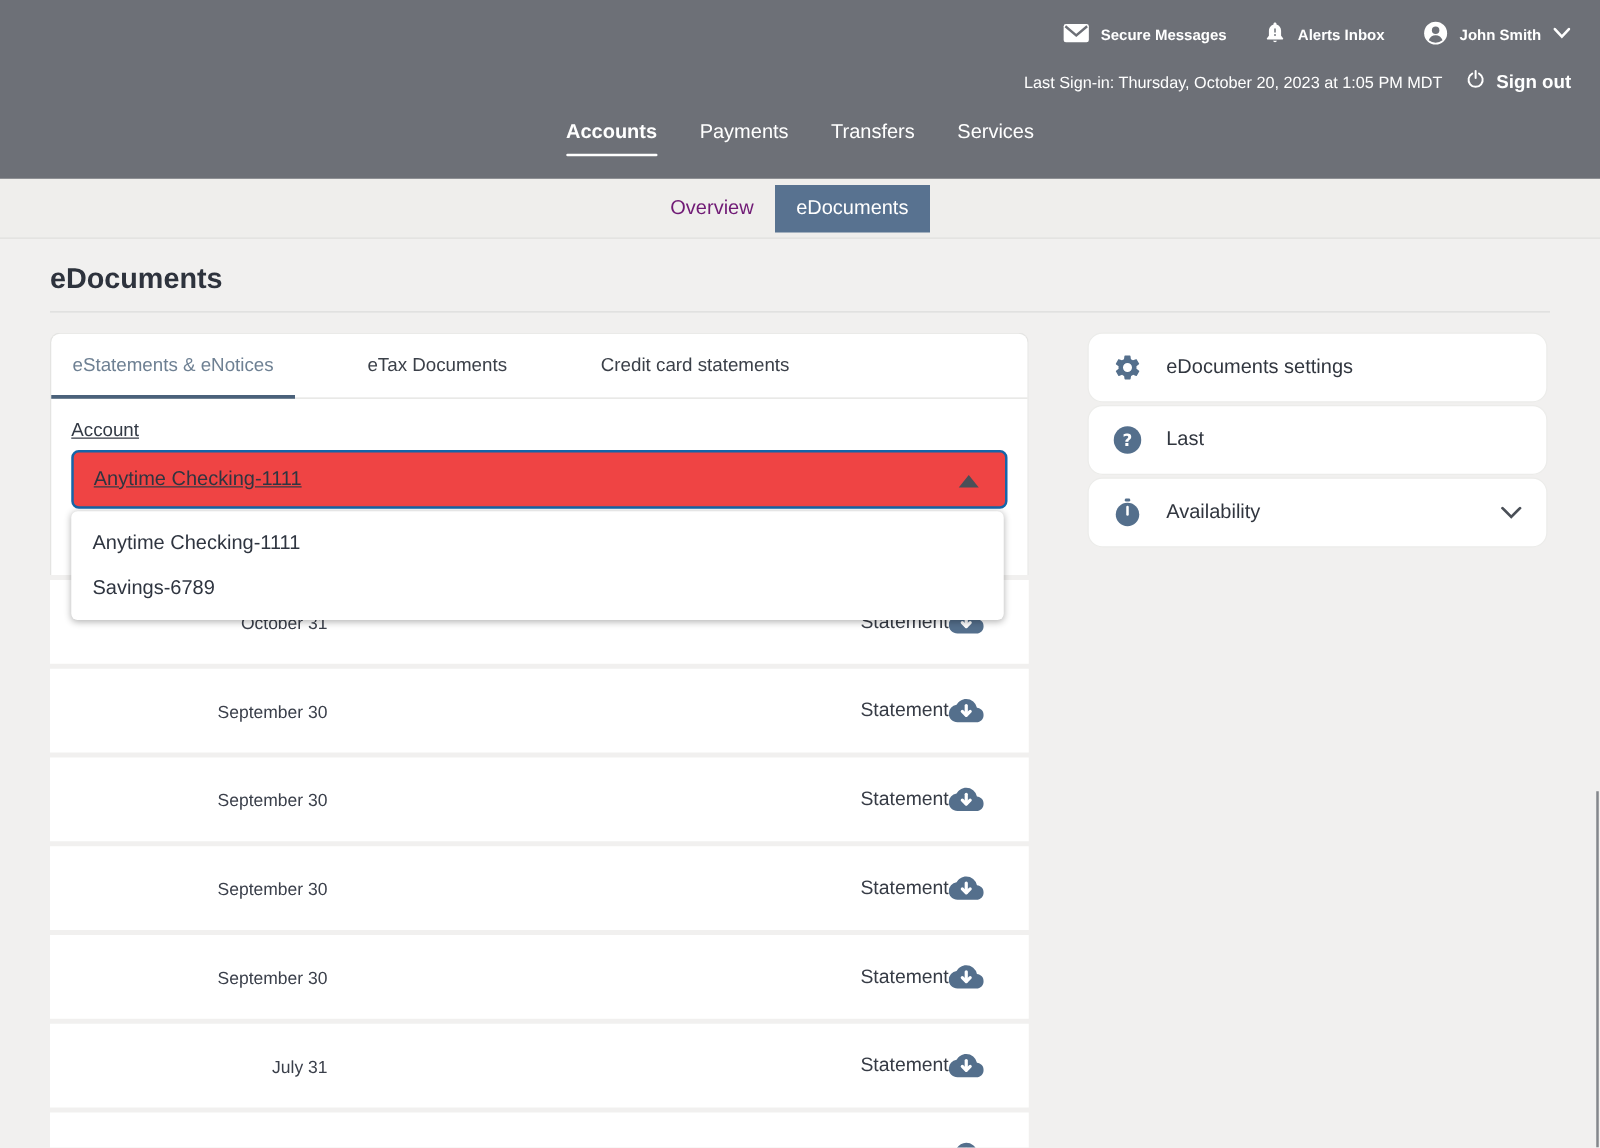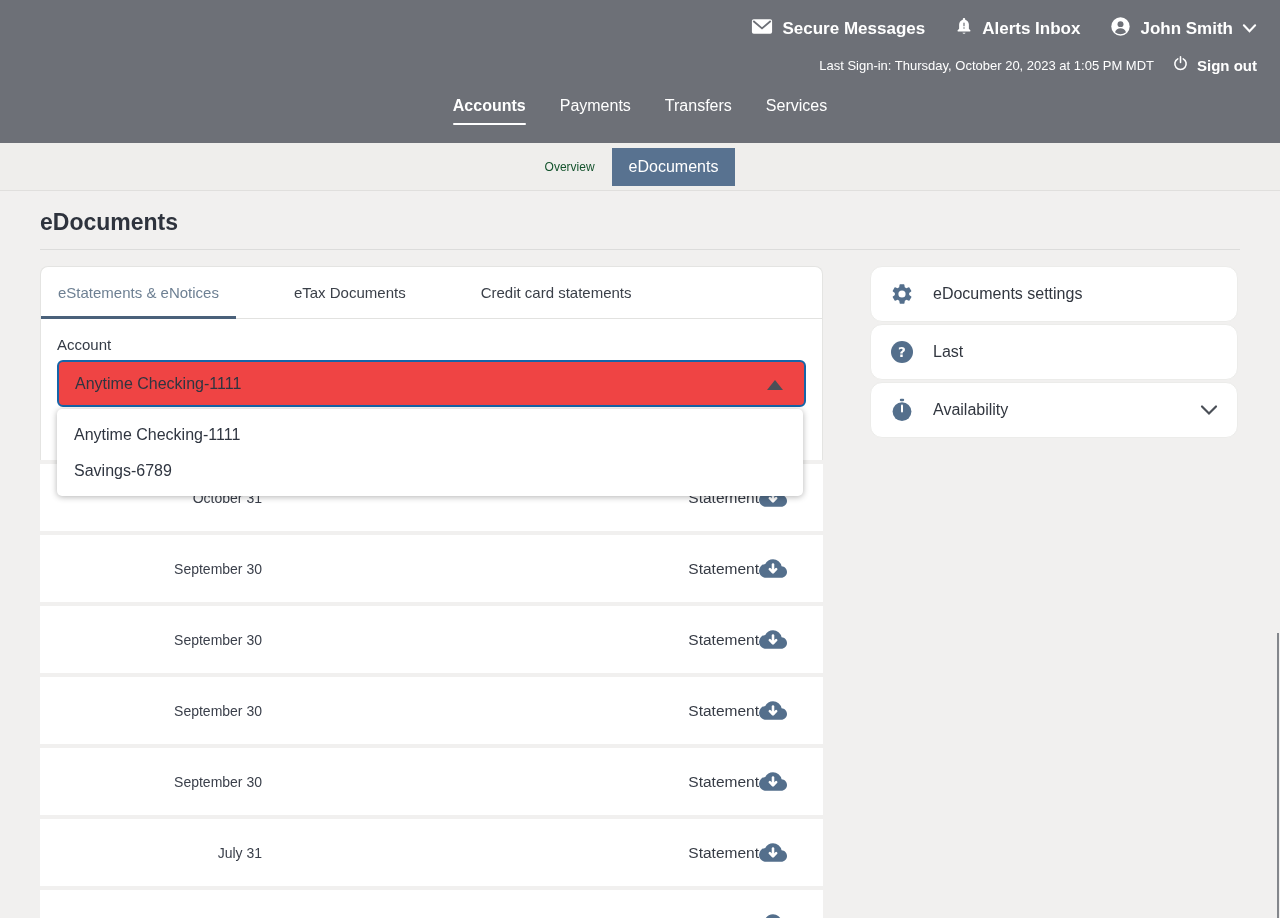--- a/index.html
+++ b/index.html
@@ -5,51 +5,51 @@
   * { box-sizing: border-box; }
   html,body { margin:0; padding:0; }
   body {
     width:1280px; height:918px; overflow:hidden; position:relative;
     background:#f1f0ef; color:#363b45;
     font-family:"Liberation Sans", sans-serif;
   }
 
   
   .topbar { height:143px; background:#6d7077; position:relative; color:#fff; }
-  .utility-row { position:absolute; top:16px; right:23px; display:flex; align-items:center; font-size:17px; font-weight:600; }
+  .utility-row { position:absolute; top:16px; right:23px; display:flex; align-items:center; font-size:12px; font-weight:600; }
   .util-item { display:flex; align-items:center; gap:9px; margin-left:30px; cursor:pointer; }
   .signin-row { position:absolute; top:55px; right:23px; display:flex; align-items:center; font-size:13px; font-weight:400; }
   .signout-btn { display:flex; align-items:center; gap:8px; margin-left:18px; font-size:15px; font-weight:600; cursor:pointer; }
   .main-nav { position:absolute; top:97px; left:0; width:100%; display:flex; justify-content:center; gap:34px; font-size:16px; }
   .nav-item { color:#fff; font-weight:500; cursor:pointer; text-align:center; }
   .nav-item .nav-underline { height:2px; background:transparent; margin-top:8px; border-radius:1px; }
   .nav-item.active { font-weight:700; }
   .nav-item.active .nav-underline { background:#fff; }
 
   
   .subnav { height:48px; background:#efeeec; border-bottom:1px solid #e0dfdd; display:flex; justify-content:center; align-items:center; }
-  .subnav-link { font-size:12px; color:#14532d; margin-right:17px; cursor:pointer; padding:8px 0; }
+  .subnav-link { font-size:16px; color:#701a75; margin-right:17px; cursor:pointer; padding:8px 0; }
   .subnav-chip { background:#587290; color:#fff; font-size:16px; padding:10px 17px; cursor:pointer; }
 
   
   .page-head { margin:0 40px; }
   .page-title { font-size:23px; font-weight:700; color:#2e333d; margin:18px 0 13px; }
   .page-divider { height:1px; background:#dcdcdb; border:none; margin:0; }
 
   
   .content { display:flex; margin:16px 40px 0; gap:47px; align-items:flex-start; }
   .docs-col { width:783px; }
 
   .docs-card { background:#fff; border:1px solid #e4e4e2; border-radius:8px 8px 0 0; border-bottom:none; }
   .tabbar { display:flex; height:52px; border-bottom:1px solid #e2e2e0;gap:28px; }
   .tab { position:relative; display:flex; align-items:center; padding:0 17px; margin-right:13px; font-size:15px; color:#3b4049; cursor:pointer; white-space:nowrap; }
   .tab.active { color:#6e8093; }
   .tab.active::after { content:""; position:absolute; left:0; right:0; bottom:-1px; height:3px; background:#4a617a; }
 
-  .account-section { padding:17px 16px 53px; }
+  .account-section { padding:17px 16px 53px;text-decoration:underline; }
   .account-label { font-size:15px; color:#333a45; margin-bottom:7px; }
   .select { position:relative; height:47px; background:#ef4444; border:2px solid #1565a8; border-radius:6px; display:flex; align-items:center; padding:0 16px; font-size:16px; color:#2f3540; cursor:pointer; }
   .caret-up { position:absolute; right:21px; top:18px; width:0; height:0; border-left:8px solid transparent; border-right:8px solid transparent; border-bottom:10px solid #4a4f57; }
   .menu { position:absolute; left:-2px; right:1px; top:calc(100% + 4px); background:#fff; border-radius:5px; box-shadow:0 1px 6px rgba(0,0,0,.3); padding:8px 0 7px; z-index:5; }
   .option { height:36px; display:flex; align-items:center; padding:0 17px; font-size:16px; color:#2f3540; cursor:pointer; }
 
   .stmt-row { background:#fff; height:67px; margin-top:4px; display:flex; align-items:center; padding:0 36px 0 19px;text-align:right; }
   .stmt-date { width:203px; font-size:14px; color:#3a3f4a; }
   .stmt-type { flex:1; font-size:15.5px; color:#363b45; }
   .dl-btn { background:none; border:none; padding:0; cursor:pointer; line-height:0; }

